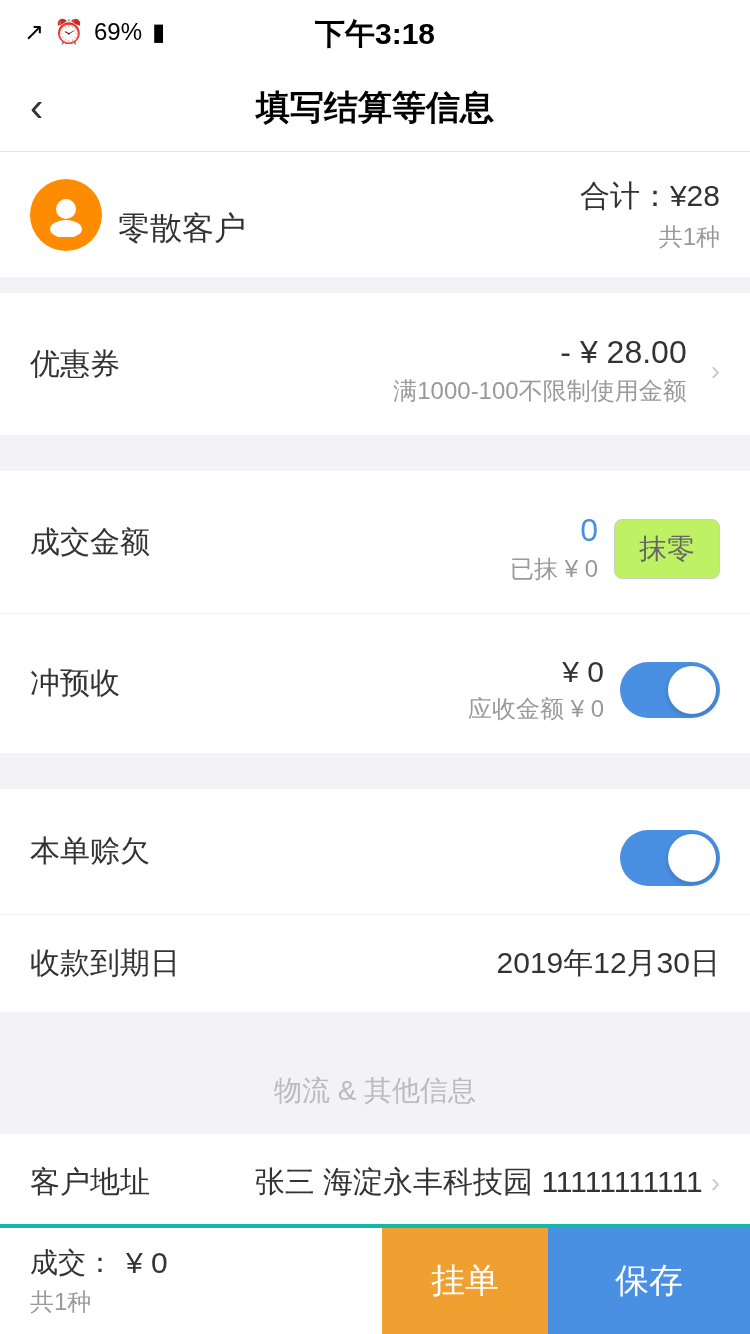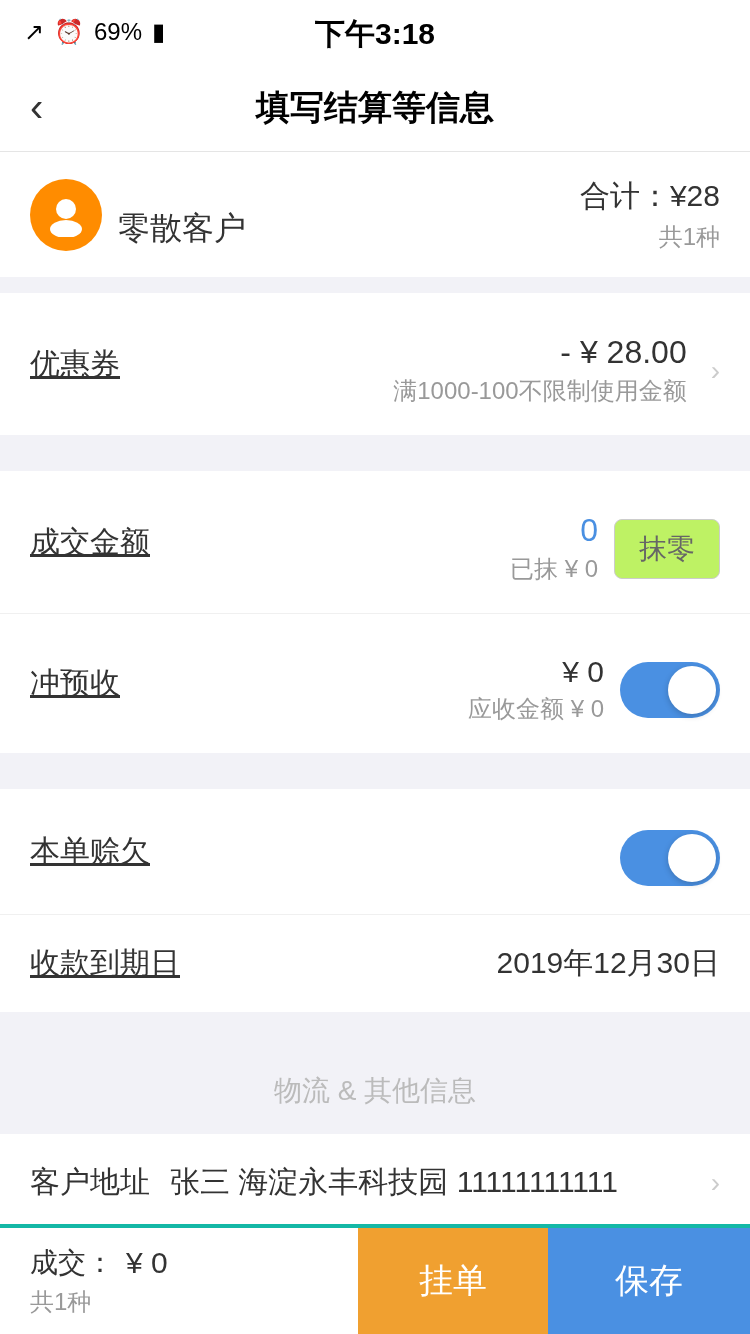--- a/index.html
+++ b/index.html
@@ -135,21 +135,20 @@
       justify-content: space-between;
       border-bottom: 1px solid #f0f0f0;
       min-height: 90px;
     }
     .form-row:last-child {
       border-bottom: none;
     }
     .row-label {
       font-size: 30px;
       color: #333;
-      text-decoration: underline;
     }
     .row-right {
       display: flex;
       align-items: center;
       gap: 16px;
       margin-top: 13px;
     }
     .row-value {
       font-size: 30px;
       color: #333;
@@ -237,20 +236,21 @@
     .address-label {
       font-size: 30px;
       color: #333;
       flex-shrink: 0;
       margin-right: 20px;
     }
     .address-value {
       font-size: 30px;
       color: #333;
       flex: 1;
+      text-align: right;
     }
 
     
     .bottom-bar {
       position: fixed;
       bottom: 0;
       width: 750px;
       height: 110px;
       background: #fff;
       display: flex;
@@ -275,21 +275,21 @@
       font-size: 30px;
       color: #333;
       font-weight: 500;
     }
     .bottom-count {
       font-size: 24px;
       color: #999;
       margin-top: 4px;
     }
     .btn-pending {
-      width: 190px;
+      width: 166px;
       background: #f0a030;
       color: #fff;
       font-size: 34px;
       display: flex;
       align-items: center;
       justify-content: center;
       cursor: pointer;
     }
     .btn-save {
       width: 202px;

